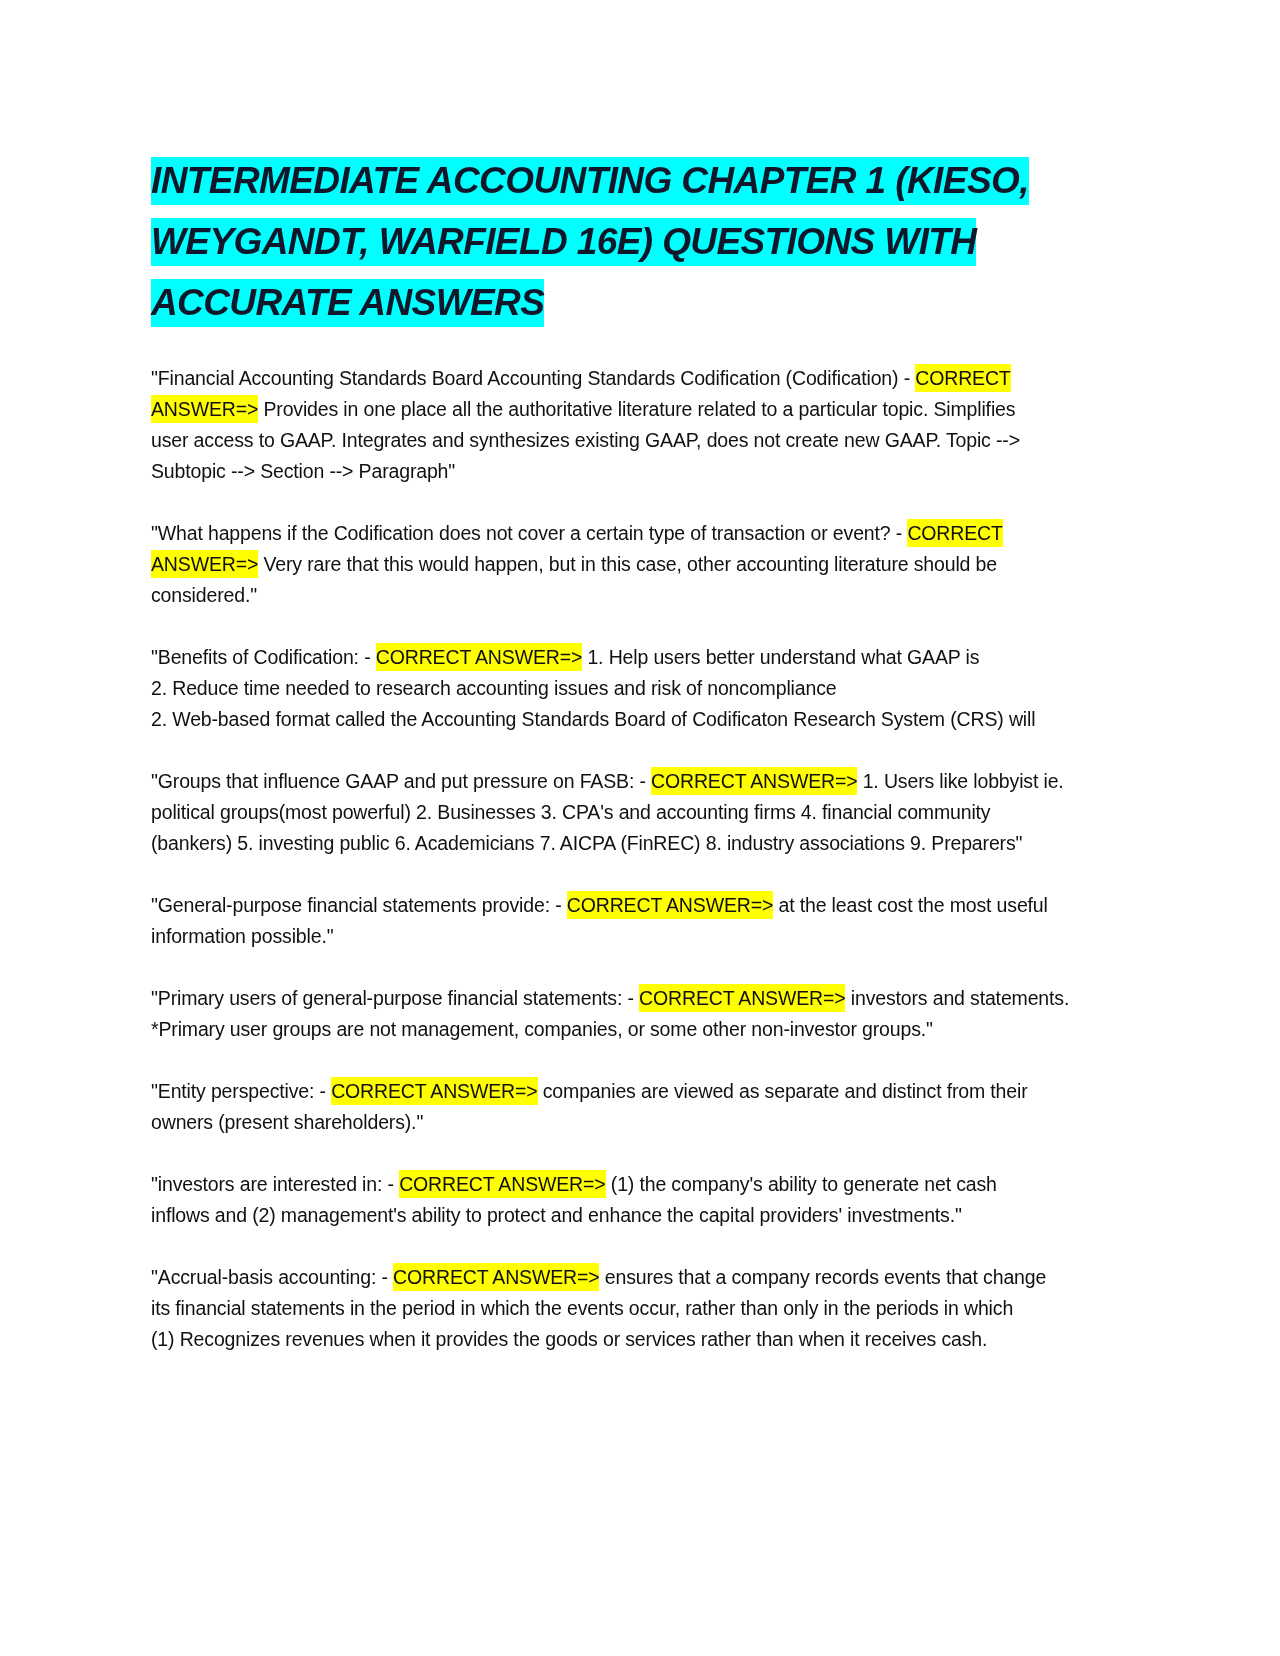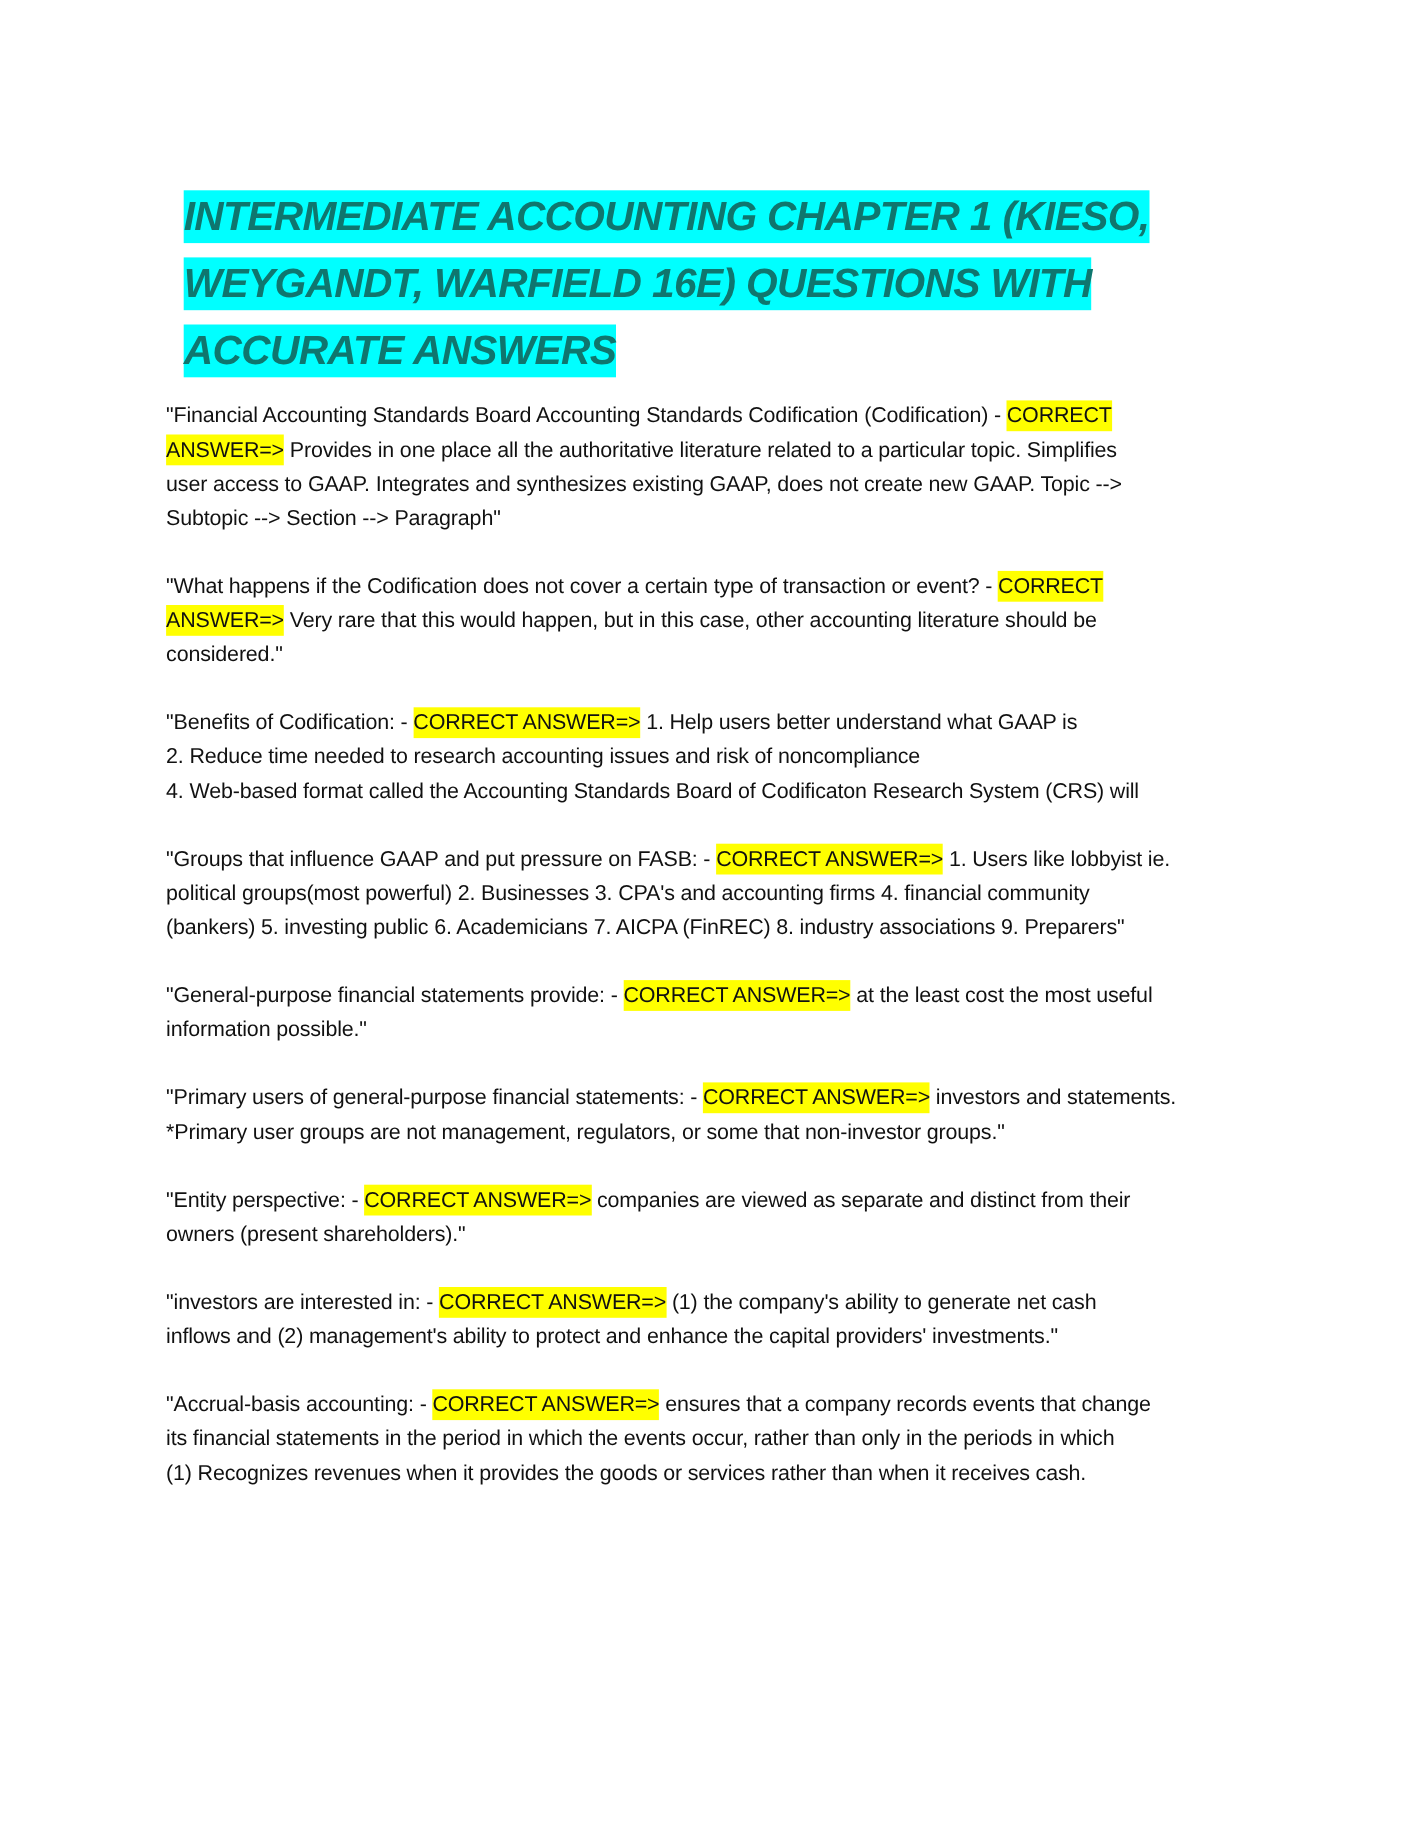--- a/index.html
+++ b/index.html
@@ -20,28 +20,28 @@
       left: 0; top: 0;
       width: 1280px;
       height: 1656px;
       background: #ffffff;
     }
     .title {
       position: absolute;
       left: 151px;
       top: 150px;
       width: 990px;
-      margin: 16px;
+      margin: 0;
       font-family: "Liberation Sans", "DejaVu Sans", sans-serif;
       font-weight: bold;
       font-style: italic;
       font-size: 37px;
       letter-spacing: -0.6px;
       line-height: 61px;
-      color: #0f766e;
+      color: #0f172a;
     }
     .title-line {
       display: block;
       height: 61px;
     }
     .title-line span {
       background: #00ffff;
       padding: 3px 0 4px 0;
       box-decoration-break: clone;
       -webkit-box-decoration-break: clone;
@@ -89,34 +89,34 @@
         <span class="line"><span>Subtopic --&gt; Section --&gt; Paragraph"</span></span>
       </p>
       <p class="qa">
         <span class="line"><span>"What happens if the Codification does not cover a certain type of transaction or event? - </span><span class="hl">CORRECT</span></span>
         <span class="line"><span></span><span class="hl">ANSWER=&gt;</span><span> Very rare that this would happen, but in this case, other accounting literature should be</span></span>
         <span class="line"><span>considered."</span></span>
       </p>
       <p class="qa">
         <span class="line"><span>"Benefits of Codification: - </span><span class="hl">CORRECT ANSWER=&gt;</span><span> 1. Help users better understand what GAAP is</span></span>
         <span class="line"><span>2. Reduce time needed to research accounting issues and risk of noncompliance</span></span>
-        <span class="line"><span>4. Web-based format called the Accounting Standards Board of Codificaton Research System (CRS) will</span></span>
+        <span class="line"><span>2. Web-based format called the Accounting Standards Board of Codificaton Research System (CRS) will</span></span>
       </p>
       <p class="qa">
         <span class="line"><span>"Groups that influence GAAP and put pressure on FASB: - </span><span class="hl">CORRECT ANSWER=&gt;</span><span> 1. Users like lobbyist ie.</span></span>
         <span class="line"><span>political groups(most powerful) 2. Businesses 3. CPA's and accounting firms 4. financial community</span></span>
         <span class="line"><span>(bankers) 5. investing public 6. Academicians 7. AICPA (FinREC) 8. industry associations 9. Preparers"</span></span>
       </p>
       <p class="qa">
         <span class="line"><span>"General-purpose financial statements provide: - </span><span class="hl">CORRECT ANSWER=&gt;</span><span> at the least cost the most useful</span></span>
         <span class="line"><span>information possible."</span></span>
       </p>
       <p class="qa">
         <span class="line"><span>"Primary users of general-purpose financial statements: - </span><span class="hl">CORRECT ANSWER=&gt;</span><span> investors and statements.</span></span>
-        <span class="line"><span>*Primary user groups are not management, regulators, or some that non-investor groups."</span></span>
+        <span class="line"><span>*Primary user groups are not management, companies, or some other non-investor groups."</span></span>
       </p>
       <p class="qa">
         <span class="line"><span>"Entity perspective: - </span><span class="hl">CORRECT ANSWER=&gt;</span><span> companies are viewed as separate and distinct from their</span></span>
         <span class="line"><span>owners (present shareholders)."</span></span>
       </p>
       <p class="qa">
         <span class="line"><span>"investors are interested in: - </span><span class="hl">CORRECT ANSWER=&gt;</span><span> (1) the company's ability to generate net cash</span></span>
         <span class="line"><span>inflows and (2) management's ability to protect and enhance the capital providers' investments."</span></span>
       </p>
       <p class="qa">

